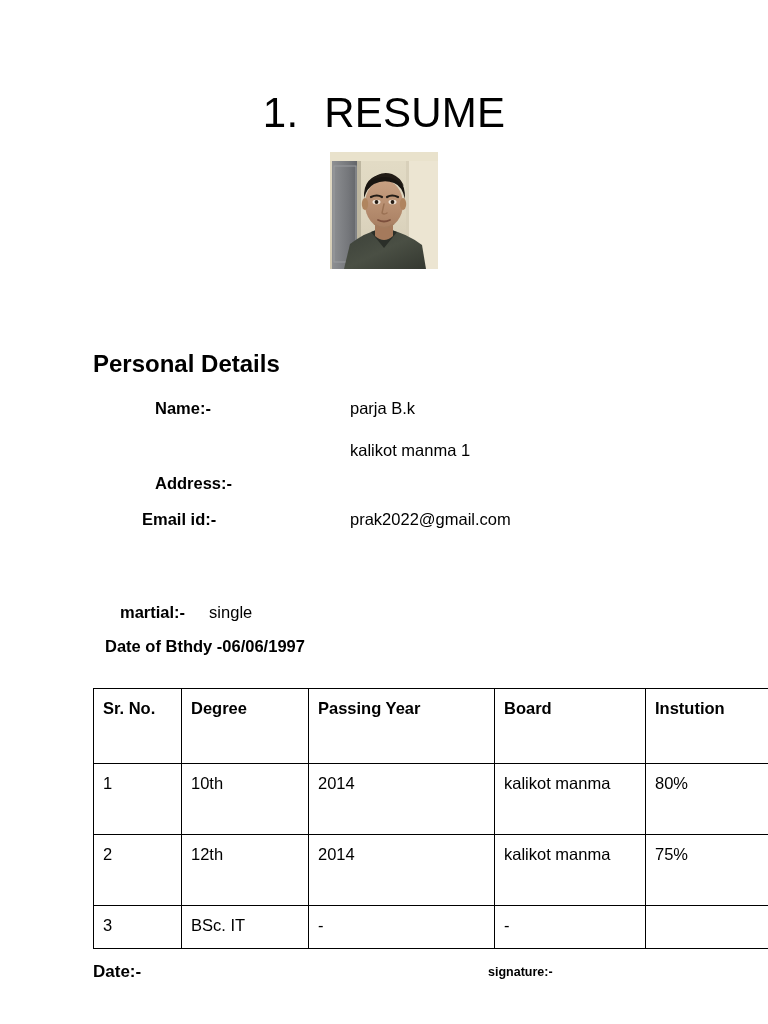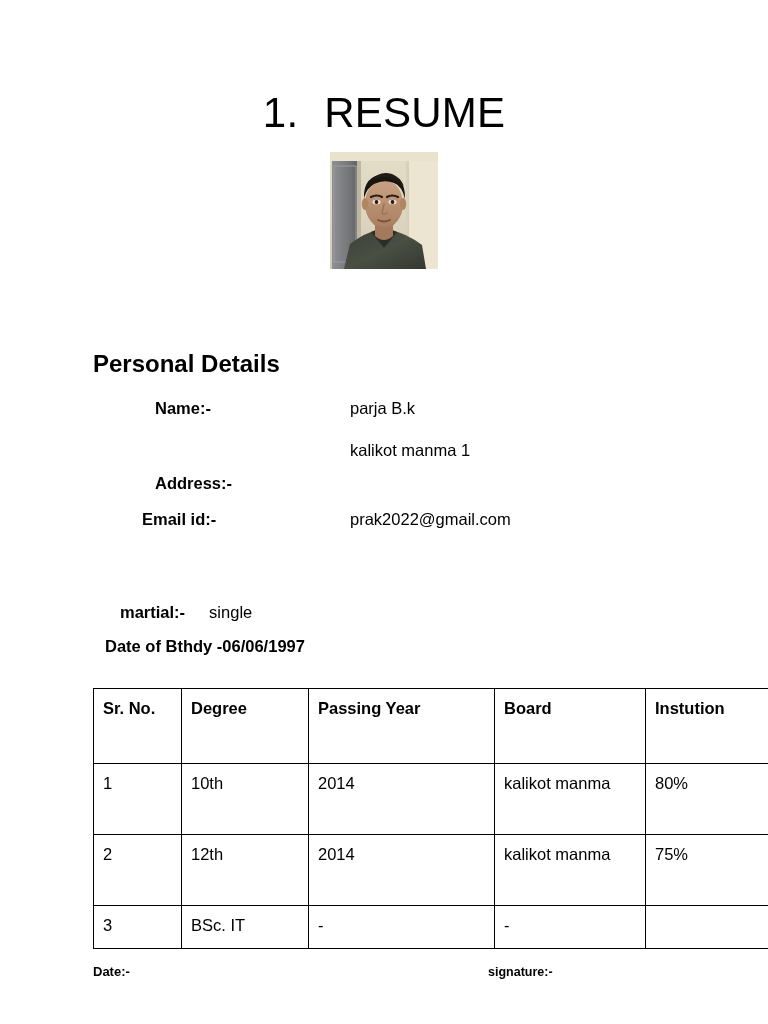--- a/index.html
+++ b/index.html
@@ -123,21 +123,21 @@
   .drow td { height: 58px; }
   .drow.short td { height: 30px; }
   .bold-cell { font-weight: bold; }
   .wrapcell { white-space: normal; }
 
   
   .footer-date {
     position: absolute;
     left: 93px;
     top: 963px;
-    font-size: 13px;
+    font-size: 17px;
     font-weight: bold;
     line-height: 18px;
   }
   .footer-sign {
     position: absolute;
     left: 488px;
     top: 963px;
     font-size: 12.5px;
     font-weight: bold;
     line-height: 18px;

